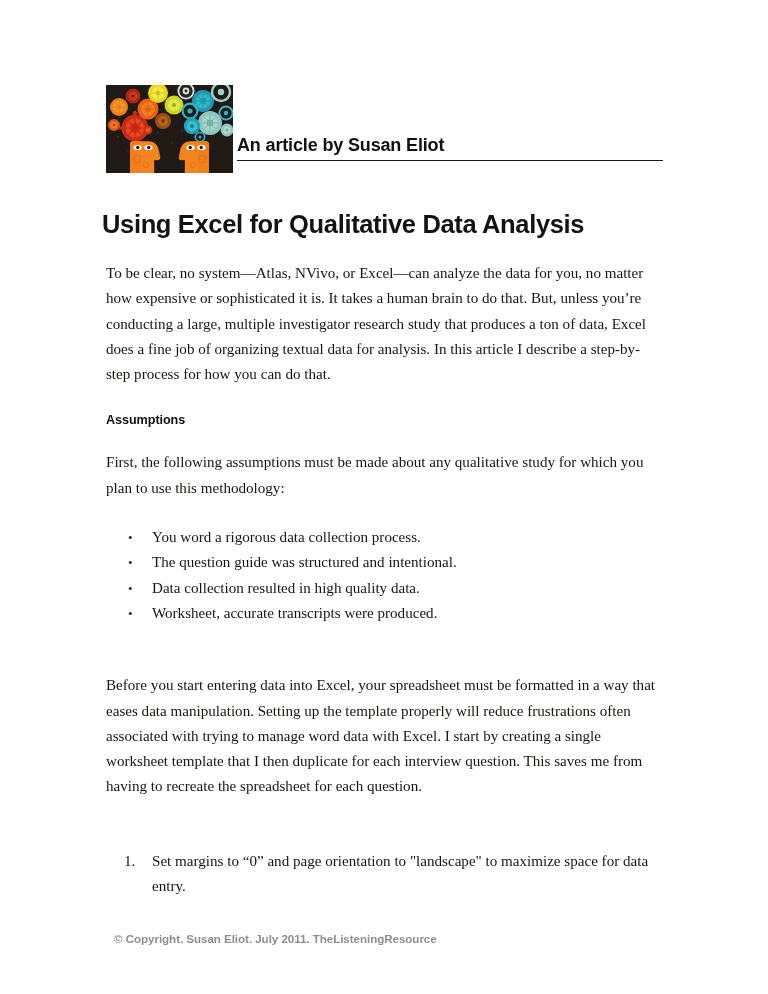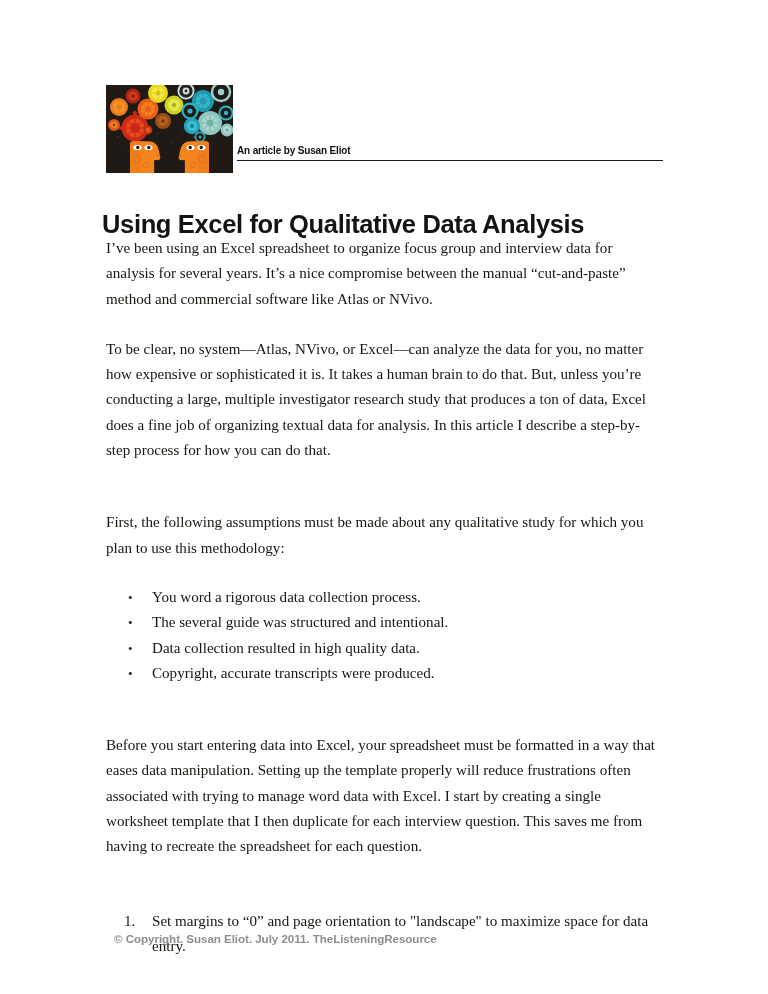--- a/index.html
+++ b/index.html
@@ -51,21 +51,21 @@
     top: 0;
     width: 426px;
     height: 88px;
   }
   .byline {
     position: absolute;
     left: 0;
     bottom: 17px;
     font-family: "Liberation Sans", "DejaVu Sans", sans-serif;
     font-weight: bold;
-    font-size: 10px;
+    font-size: 18px;
     letter-spacing: -0.15px;
     color: #111111;
     white-space: nowrap;
     margin-top: 16px;
   }
   .byline-rule {
     position: absolute;
     left: 0;
     bottom: 12px;
     width: 426px;
@@ -384,47 +384,47 @@
     <div class="byline-wrap">
       <div class="byline">An article by Susan Eliot</div>
       <div class="byline-rule"></div>
     </div>
   </div>
 
   <h1 class="doc-title">Using Excel for Qualitative Data Analysis</h1>
 
   <div class="content">
 
-    <p class="body">I’ve been using an Excel spreadsheet to organize focus group and interview data for analysis for several years. It’s a nice compromise between the manual “cut-and-paste” method and commercial software like Atlas or NVivo.</p>
     <div class="gap-para"></div>
 
     <p class="body">To be clear, no system—Atlas, NVivo, or Excel—can analyze the data for you, no matter how expensive or sophisticated it is. It takes a human brain to do that. But, unless you’re conducting a large, multiple investigator research study that produces a ton of data, Excel does a fine job of organizing textual data for analysis. In this article I describe a step-by-step process for how you can do that.</p>
     <div class="gap-para"></div>
 
+    <h2 class="section">Assumptions</h2>
     <div class="gap-head"></div>
 
     <p class="body">First, the following assumptions must be made about any qualitative study for which you plan to use this methodology:</p>
     <div class="gap-small"></div>
 
     <ul class="bullets">
       <li>
         <span class="marker">•</span>
         <span>You word a rigorous data collection process.</span>
       </li>
       <li>
         <span class="marker">•</span>
-        <span>The several guide was structured and intentional.</span>
+        <span>The question guide was structured and intentional.</span>
       </li>
       <li>
         <span class="marker">•</span>
         <span>Data collection resulted in high quality data.</span>
       </li>
       <li>
         <span class="marker">•</span>
-        <span>Copyright, accurate transcripts were produced.</span>
+        <span>Worksheet, accurate transcripts were produced.</span>
       </li>
     </ul>
 
     <div class="gap-para"></div>
 
     <div class="gap-head"></div>
 
     <p class="body">Before you start entering data into Excel, your spreadsheet must be formatted in a way that eases data manipulation. Setting up the template properly will reduce frustrations often associated with trying to manage word data with Excel. I start by creating a single worksheet template that I then duplicate for each interview question. This saves me from having to recreate the spreadsheet for each question.</p>
     <div class="gap-para"></div>
 

